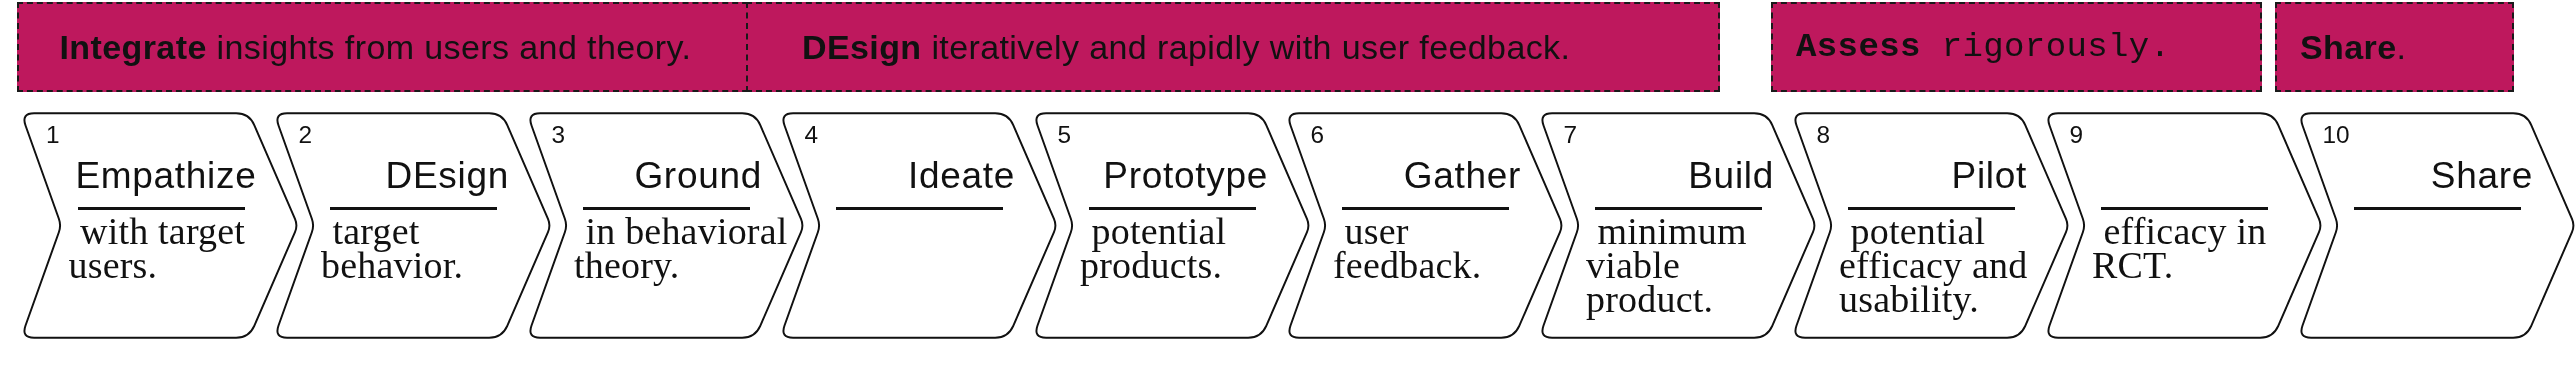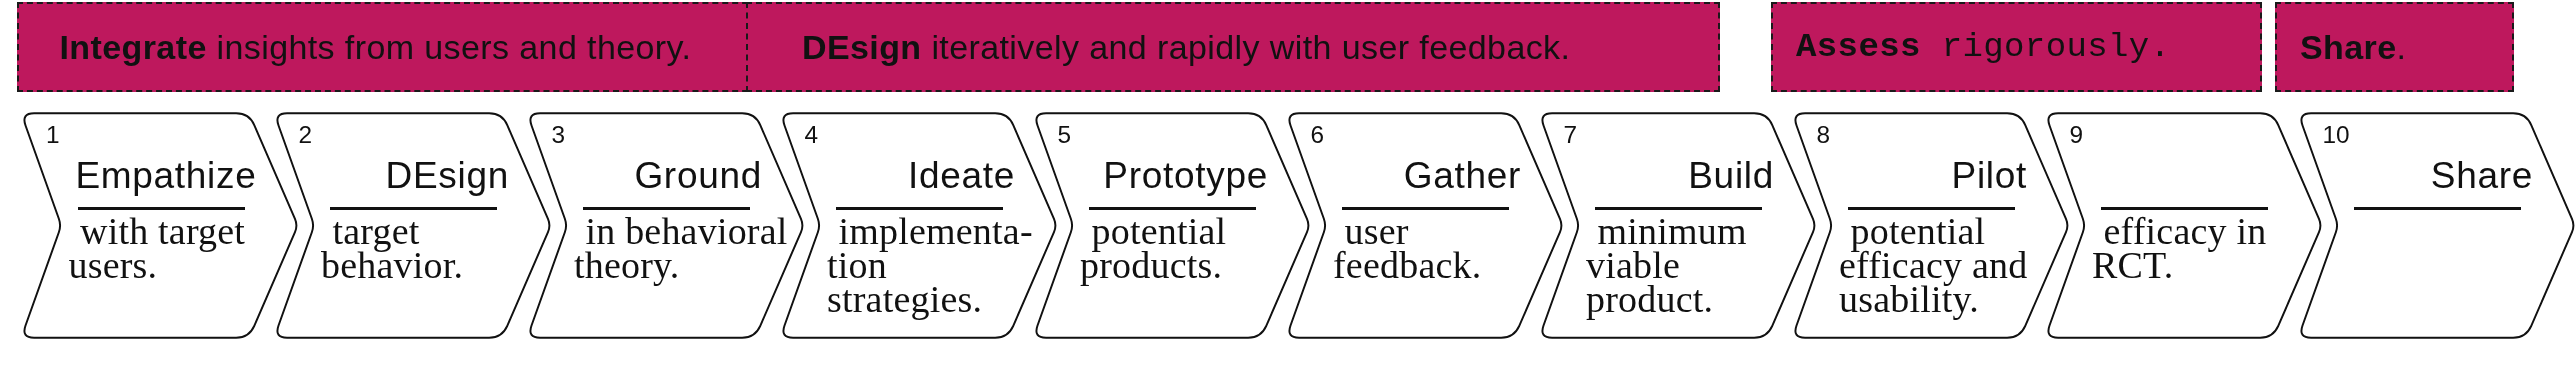--- a/index.html
+++ b/index.html
@@ -103,23 +103,20 @@
 theory.</div>
 </div>
 
 <div class="chev c4">
   <svg class="shape" width="281" height="229" viewBox="-3 -3 392 319">
       <use href="#chev-shape" width="392" height="319" x="-3" y="-3"></use>
     </svg>
   <div class="num">4</div>
   <div class="title">Ideate</div>
   <div class="rule"></div>
-  <div class="desc">implementa-
-tion
-strategies.</div>
 </div>
 
 <div class="chev c5">
   <svg class="shape" width="281" height="229" viewBox="-3 -3 392 319">
       <use href="#chev-shape" width="392" height="319" x="-3" y="-3"></use>
     </svg>
   <div class="num">5</div>
   <div class="title">Prototype</div>
   <div class="rule"></div>
   <div class="desc">potential

